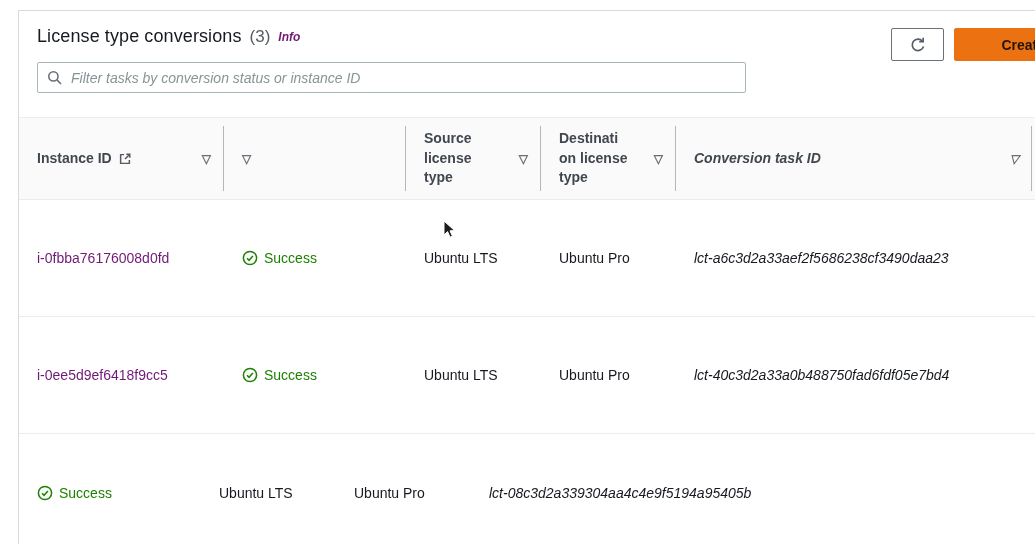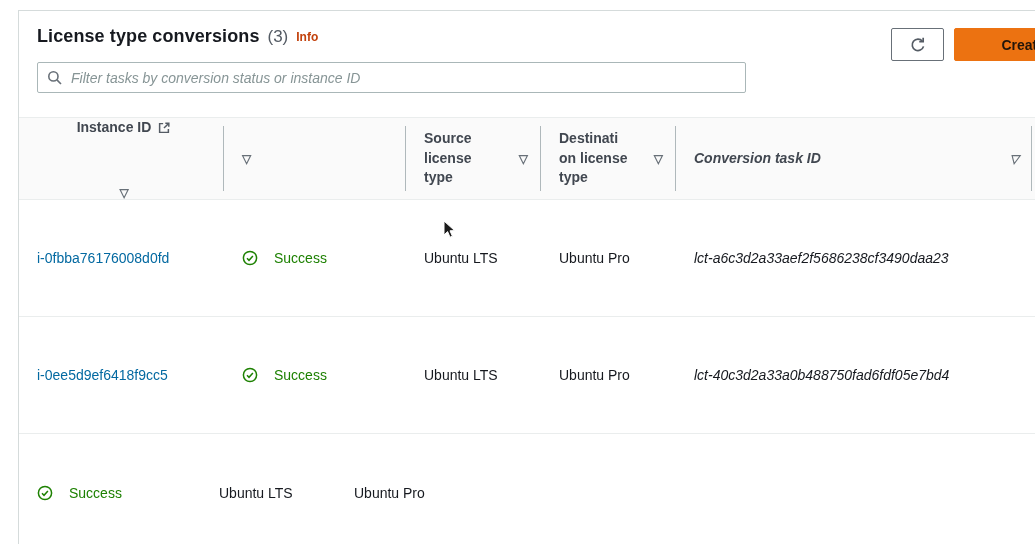--- a/index.html
+++ b/index.html
@@ -5,23 +5,23 @@
   * { margin:0; padding:0; box-sizing:border-box; }
   html,body { width:1035px; height:544px; overflow:hidden; background:#ffffff;
     font-family:"Liberation Sans", sans-serif; position:relative; }
 
   .card { position:absolute; left:18px; top:10px; width:1080px; height:620px;
     background:#ffffff; border:1px solid #d5dbdb; }
 
   .card-header { position:relative; padding:15px 18px 24px 18px; }
 
   .title-line { display:flex; align-items:baseline; gap:8px; }
-  .title { font-size:18px; font-weight:700; color:#16191f; letter-spacing:.1px; }
+  .title { font-size:18px; font-weight:400; color:#16191f; letter-spacing:.1px; }
   .count { font-size:17px; font-weight:400; color:#545b64; }
-  .info-link { font-size:12px; font-weight:700; color:#c2410c; cursor:pointer; position:relative; top:-1px; }
+  .info-link { font-size:12px; font-weight:700; color:#701a75; cursor:pointer; position:relative; top:-1px;font-style:italic; }
 
   .actions { position:absolute; left:872px; top:17px; display:flex; gap:10px; }
   .btn-refresh { width:53px; height:33px; background:#fff; border:1px solid #687078;
     border-radius:2px; display:flex; align-items:center; justify-content:center; cursor:pointer; }
   .btn-create { height:33px; width:150px; background:#ec7211; border:1px solid #ec7211;
     border-radius:2px; color:#21150a; font-weight:700; font-size:14px; cursor:pointer;
     display:flex; align-items:center; justify-content:center; white-space:nowrap;
     font-family:"Liberation Sans", sans-serif; }
 
   .filter-box { margin-top:15px; width:709px; height:31px; background:#fff;
@@ -34,28 +34,28 @@
   .thead { display:flex; background:#fafafa; border-top:1px solid #eaeded;
     border-bottom:1px solid #eaeded; height:83px; }
   .th { display:flex; align-items:center; justify-content:space-between;
     padding:0 13px 0 18px; position:relative; font-weight:700; font-size:14px;
     color:#414750; }
   .th::after { content:""; position:absolute; right:0; top:8px; bottom:8px;
     width:1px; background:#afb8bb; }
   .th-label { white-space:pre-line; line-height:1.4; display:flex; align-items:center; gap:6px; }
   .sort-arrow { color:#687078; font-size:12px; cursor:pointer; line-height:1; flex:none; }
 
-  .c1 { width:205px;flex-direction:column; } .c2 { width:182px; } .c3 { width:135px; }
+  .c1 { width:205px; } .c2 { width:182px; } .c3 { width:135px; }
   .c4 { width:135px; } .c5 { width:356px;font-style:italic; }
 
   .row { display:flex; align-items:center; height:117px; border-bottom:1px solid #eaeded; background:#fff; }
   .row:last-child { border-bottom:none; }
   .td { padding:0 13px 0 18px; font-size:14px; color:#16191f; white-space:nowrap; }
-  .td a { color:#0369a1; text-decoration:none; cursor:pointer; }
-  .status { display:flex; align-items:center; gap:16px; color:#1d8102;text-align:right; }
+  .td a { color:#701a75; text-decoration:none; cursor:pointer; }
+  .status { display:flex; align-items:center; gap:6px; color:#1d8102;text-align:right; }
 
   .icon { display:inline-flex; align-items:center; justify-content:center; flex:none; }
 
   .cursor-overlay { position:absolute; left:443px; top:220px; z-index:20; pointer-events:none; }
 </style>
 </head>
 <body>
 
 <div class="card">
 
@@ -173,20 +173,21 @@
             <svg width="16" height="16" viewBox="0 0 16 16">
               <circle cx="8" cy="8" r="6.6" fill="none" stroke="#1d8102" stroke-width="1.5"></circle>
               <path d="M5 8.3l2 2 3.9-4.3" fill="none" stroke="#1d8102" stroke-width="1.5"></path>
             </svg>
           </span>
           <span>Success</span>
         </span>
       </div>
       <div class="td c3">Ubuntu LTS</div>
       <div class="td c4">Ubuntu Pro</div>
+      <div class="td c5">lct-08c3d2a339304aa4c4e9f5194a95405b</div>
     </div>
 
   </div>
 </div>
 
 <div class="cursor-overlay">
   <svg width="14" height="20" viewBox="0 0 14 20">
     <path d="M1 1 L1 15 L4.6 11.6 L7 17.2 L9.4 16.2 L7 10.8 L11.6 10.6 Z" fill="#1b1b1b" stroke="#ffffff" stroke-width="1"></path>
   </svg>
 </div>

